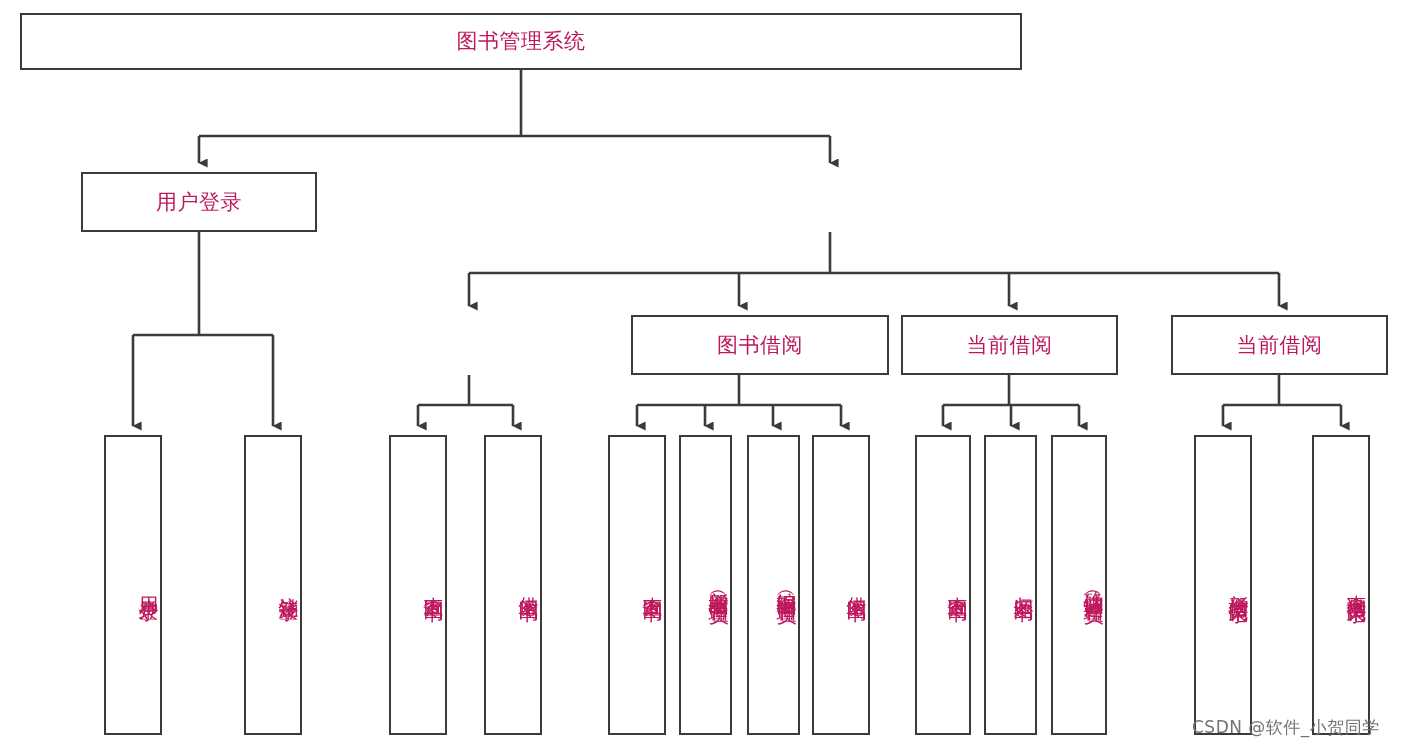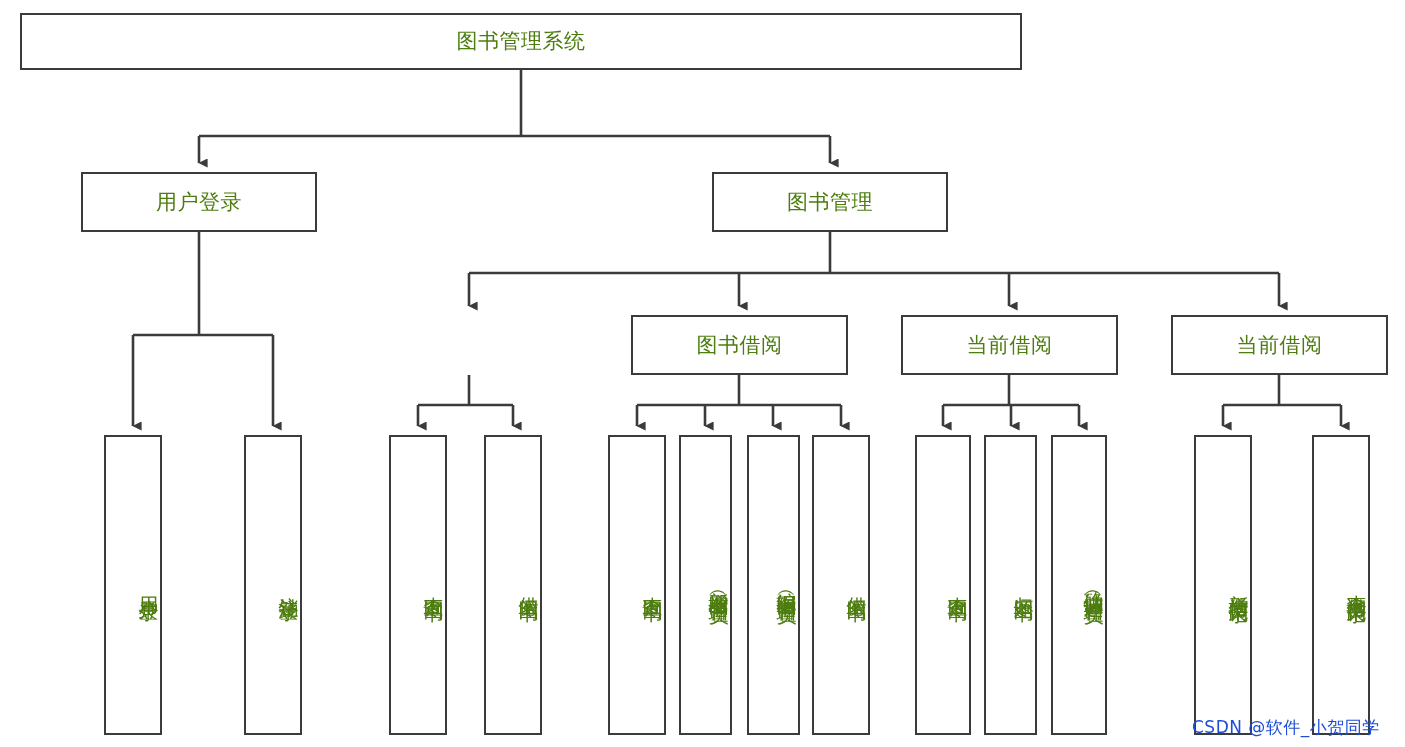--- a/index.html
+++ b/index.html
@@ -26,21 +26,21 @@
     pointer-events: none;
   }
   .node {
     position: absolute;
     box-sizing: border-box;
     border: 2px solid #3b3b3b;
     background: #ffffff;
     display: flex;
     align-items: center;
     justify-content: center;
-    color: #4d7c0f;
+    color: #be185d;
     line-height: 1.15;
   }
   .node.horiz {
     font-size: 21px;
     letter-spacing: 0.5px;
   }
   .node.vert {
     writing-mode: vertical-rl;
     text-orientation: upright;
     font-size: 20px;
@@ -49,21 +49,21 @@
     align-items: flex-start;
     justify-content: center;
   }
   .node.vert .vtext {
     writing-mode: vertical-rl;
     text-orientation: upright;
     white-space: nowrap;
   }
   .watermark {
     position: absolute;
-    color: #1d4ed8;
+    color: #737373;
     font-size: 17px;
     white-space: nowrap;
     letter-spacing: 0.5px;
   }
 </style>
 </head>
 <body>
 
 <div id="canvas">
 
@@ -117,25 +117,22 @@
     </g>
   </svg>
 
   <div class="node horiz" style="left:20px; top:13px; width:1002px; height:57px;">
     <span>图书管理系统</span>
   </div>
 
   <div class="node horiz" style="left:81px; top:172px; width:236px; height:60px;">
     <span>用户登录</span>
   </div>
-  <div class="node horiz" style="left:712px; top:172px; width:236px; height:60px;">
-    <span>图书管理</span>
-  </div>
 
-  <div class="node horiz" style="left:631px; top:315px; width:217px; height:60px;">
+  <div class="node horiz" style="left:631px; top:315px; width:258px; height:60px;">
     <span>图书借阅</span>
   </div>
   <div class="node horiz" style="left:901px; top:315px; width:217px; height:60px;">
     <span>当前借阅</span>
   </div>
   <div class="node horiz" style="left:1171px; top:315px; width:217px; height:60px;">
     <span>当前借阅</span>
   </div>
 
   <div class="node vert" style="left:104px; top:435px; width:58px; height:300px;">

